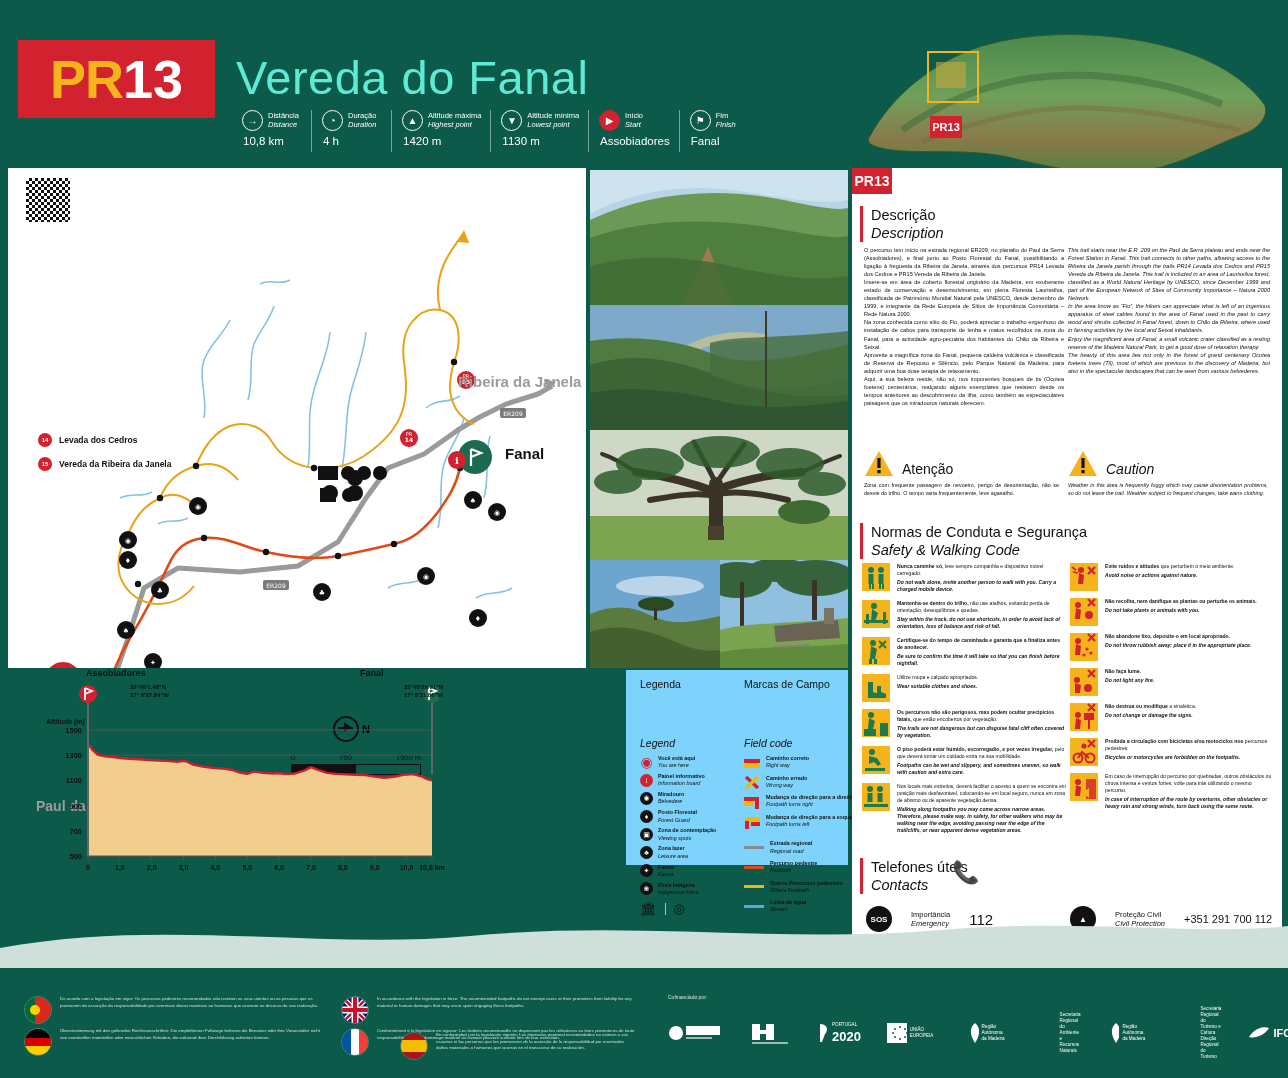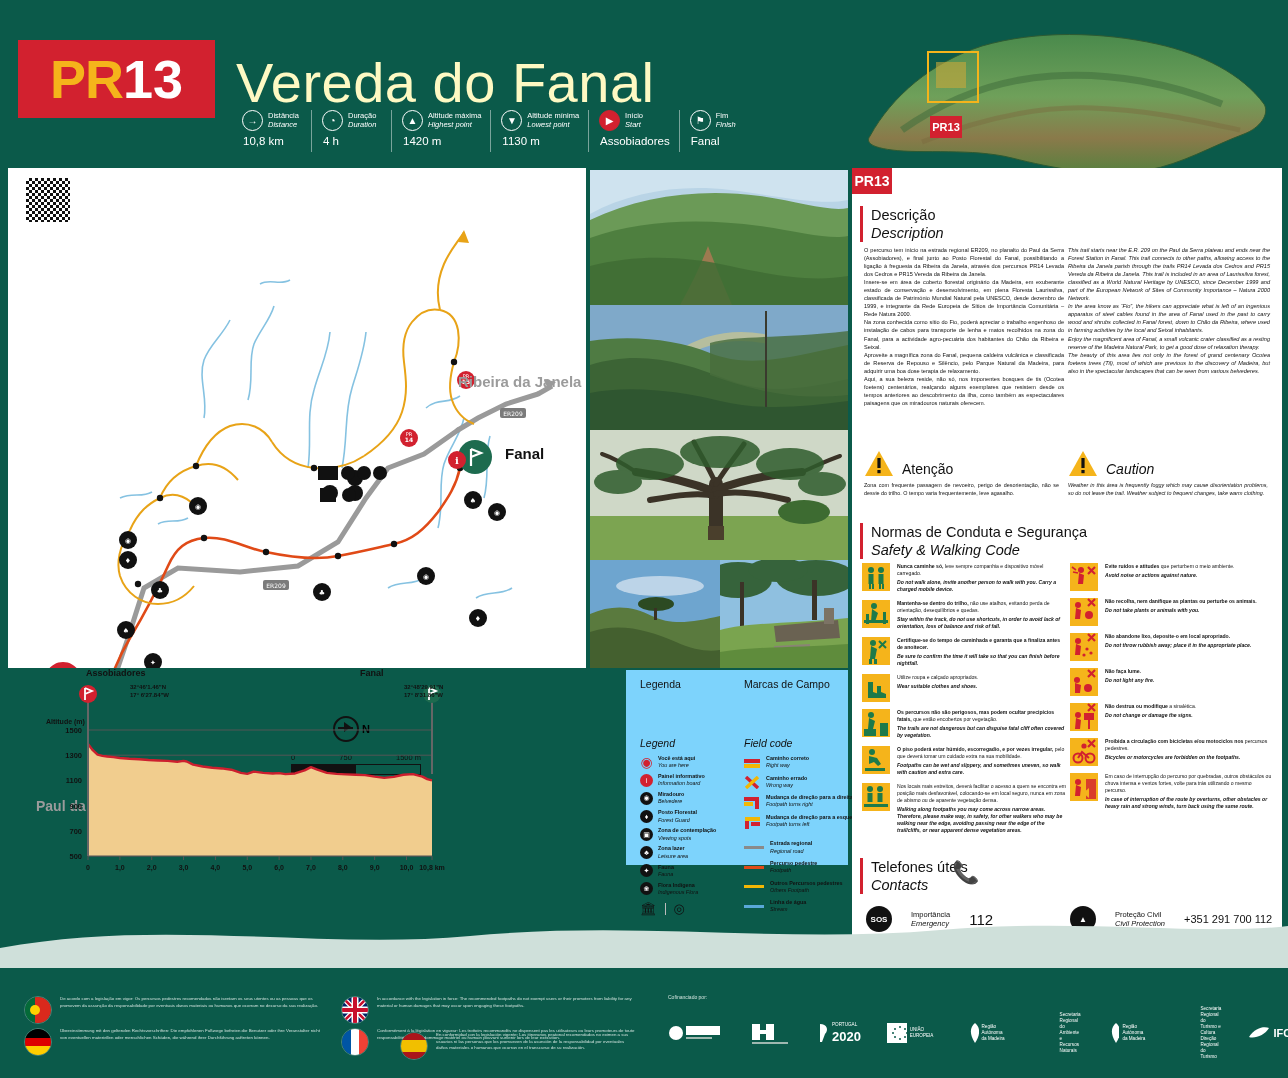--- a/index.html
+++ b/index.html
@@ -10,21 +10,21 @@
     position:relative;
   }
   .board{position:absolute;inset:0;background:#0b5a4a;}
 
   
   .header{position:absolute;left:0;top:0;width:1288px;height:160px;background:#0b5a4a;}
   .pr-badge{position:absolute;left:18px;top:40px;width:197px;height:78px;background:#d2212f;
             display:flex;align-items:center;justify-content:center;}
   .pr-badge .pr{font-size:54px;font-weight:700;color:#f5b41b;letter-spacing:-1px;line-height:1;}
   .pr-badge .num{font-size:54px;font-weight:700;color:#ffffff;line-height:1;}
-  .trail-title{position:absolute;left:236px;top:50px;font-size:56px;color:#fef9c3;font-weight:500;letter-spacing:.5px;text-align:center;}
+  .trail-title{position:absolute;left:236px;top:50px;font-size:47px;color:#5eead4;font-weight:500;letter-spacing:.5px;text-align:center;}
   .facts{position:absolute;left:232px;top:110px;display:flex;align-items:flex-start;height:48px;}
   .fact{display:flex;flex-direction:column;padding:0 10px;position:relative;min-width:60px;}
   .fact .row{display:flex;align-items:center;gap:5px;}
   .fact .ic{width:19px;height:19px;border:1.6px solid #fff;border-radius:50%;display:flex;align-items:center;justify-content:center;color:#fff;font-size:10px;flex:none;}
   .fact .ic.filled{background:#d2212f;border-color:#d2212f;}
   .fact .lbl{font-size:7.5px;color:#fff;line-height:1.15;}
   .fact .lbl i{display:block;font-style:italic;}
   .fact .val{font-size:11.5px;color:#fff;margin-top:4px;margin-left:1px;white-space:nowrap;}
   .fact.sep:after{content:"";position:absolute;right:0;top:0;width:1px;height:42px;background:rgba(255,255,255,.45);}
 
@@ -219,20 +219,30 @@
       <div class="pr-mini">PR13</div>
     </div>
   </div>
 
   <div class="mappanel">
 
     <div class="qr-block">
       <div class="qr"></div>
     </div>
 
+    <div class="maplinks">
+      <div class="maplink">
+        <span class="mlbadge">14</span>
+        <span class="txt">Levada dos Cedros</span>
+      </div>
+      <div class="maplink">
+        <span class="mlbadge">15</span>
+        <span class="txt">Vereda da Ribeira da Janela</span>
+      </div>
+    </div>
 
     <svg class="maparea" viewBox="0 0 578 500">
 
       <g stroke="#7fbfe0" stroke-width="1.6" fill="none" opacity=".95">
         <path d="M196,250 C200,230 190,210 196,192 C202,176 214,168 222,152"></path>
         <path d="M240,232 C246,212 240,192 246,176 C252,162 262,152 266,138"></path>
         <path d="M300,300 C304,272 298,248 306,222 C312,200 320,186 322,164"></path>
         <path d="M334,300 C340,270 336,246 344,220 C350,200 356,184 358,164"></path>
         <path d="M430,360 C436,336 430,316 436,296 C442,278 452,268 456,250"></path>
         <path d="M476,330 C482,308 476,288 482,268"></path>

